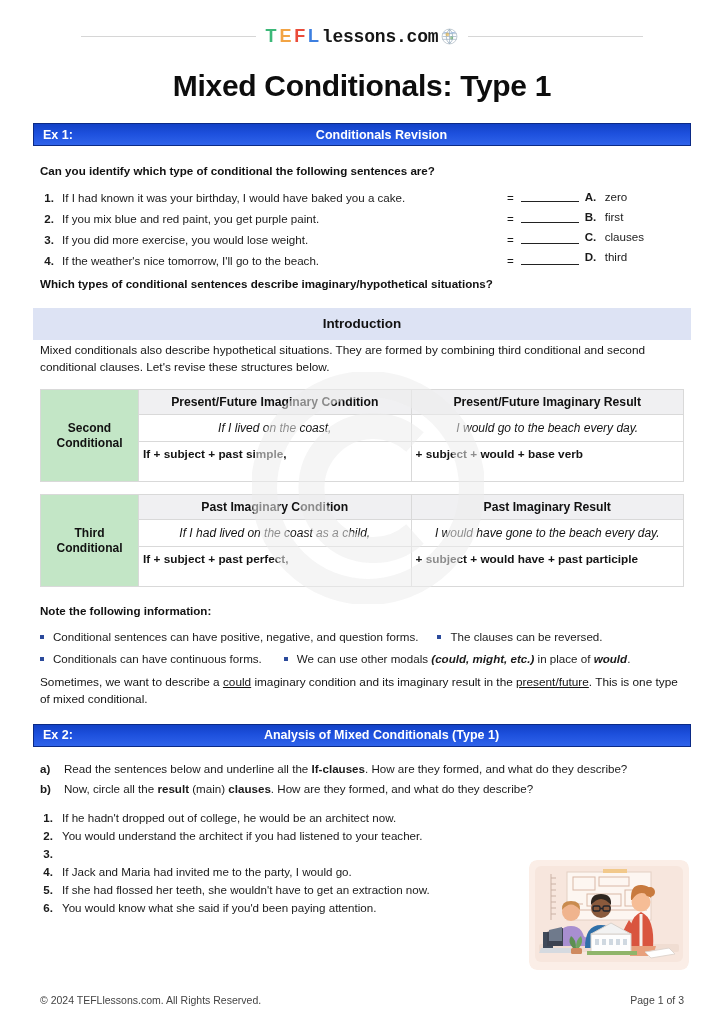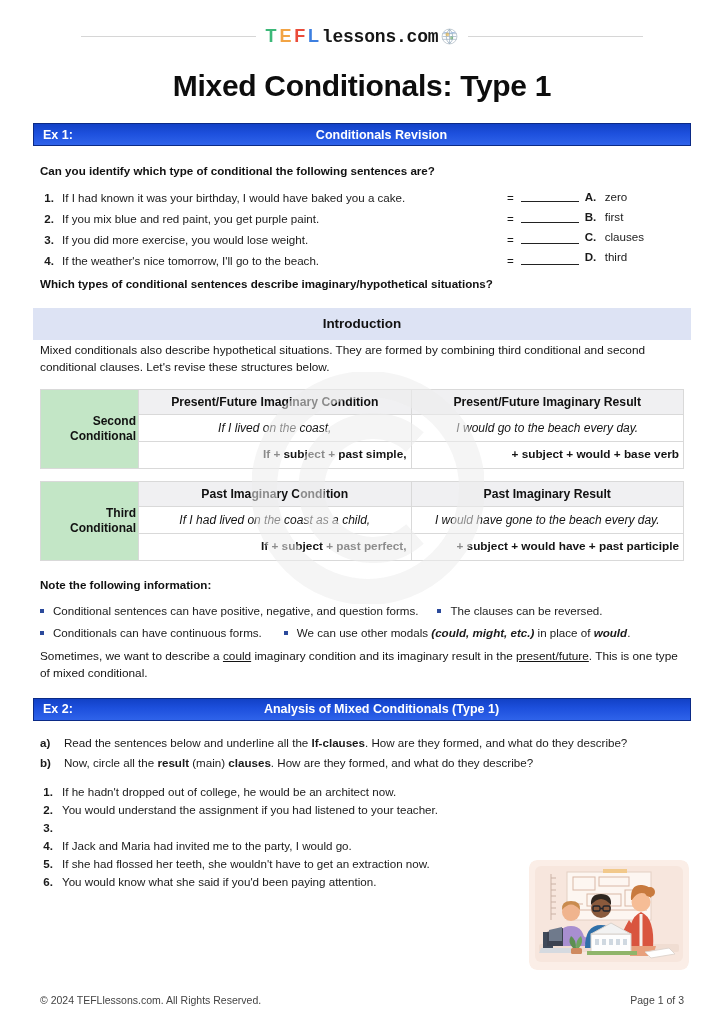--- a/index.html
+++ b/index.html
@@ -103,21 +103,21 @@
     width: 644px;
     border-collapse: collapse;
     table-layout: fixed;
     position: relative;
     z-index: 1;
   }
   table.cond td, table.cond th { border: 1px solid #d9d9d9; }
   .cond .tag {
     width: 98px;
     background: #c3e6c6;
-    text-align: right;
+    text-align: center;
     font-size: 12px; font-weight: bold;
     color: #111;
     line-height: 1.25;
     padding: 4px 2px;
   }
   .cond .hdr {
     background: #f0f0f2;
     text-align: center;
     font-size: 12.2px;
     font-weight: bold;
@@ -125,24 +125,24 @@
     color: #111;
   }
   .cond .ex {
     text-align: center;
     font-style: italic;
     font-size: 12px;
     padding: 6px 4px;
     color: #141414;
   }
   .cond .form {
-    text-align: right;
+    text-align: left;
     font-weight: bold;
     font-size: 11.8px;
-    padding: 5px 4px 7px 4px;
+    padding: 5px 4px 20px 4px;
     color: #141414;
   }
 
   
   .notes { margin: 0 40px; font-size: 11.6px; }
   .note-line { display: flex; align-items: baseline; margin-bottom: 9px; }
   .bull {
     display: inline-block; width: 4px; height: 4px;
     background: #2b4a9b; margin-right: 9px; flex: none;
     position: relative; top: -2px;
@@ -370,21 +370,21 @@
     </div>
   </div>
 
   <div class="s-list" style="margin-top:16px">
     <div class="s-row">
       <span class="s-num">1.</span>
       <span>If he hadn't dropped out of college, he would be an architect now.</span>
     </div>
     <div class="s-row">
       <span class="s-num">2.</span>
-      <span>You would understand the assignment if you had listened to your teacher.</span>
+      <span>You would understand the architect if you had listened to your teacher.</span>
     </div>
     <div class="s-row">
       <span class="s-num">3.</span>
     </div>
     <div class="s-row">
       <span class="s-num">4.</span>
       <span>If Jack and Maria had invited me to the party, I would go.</span>
     </div>
     <div class="s-row">
       <span class="s-num">5.</span>

